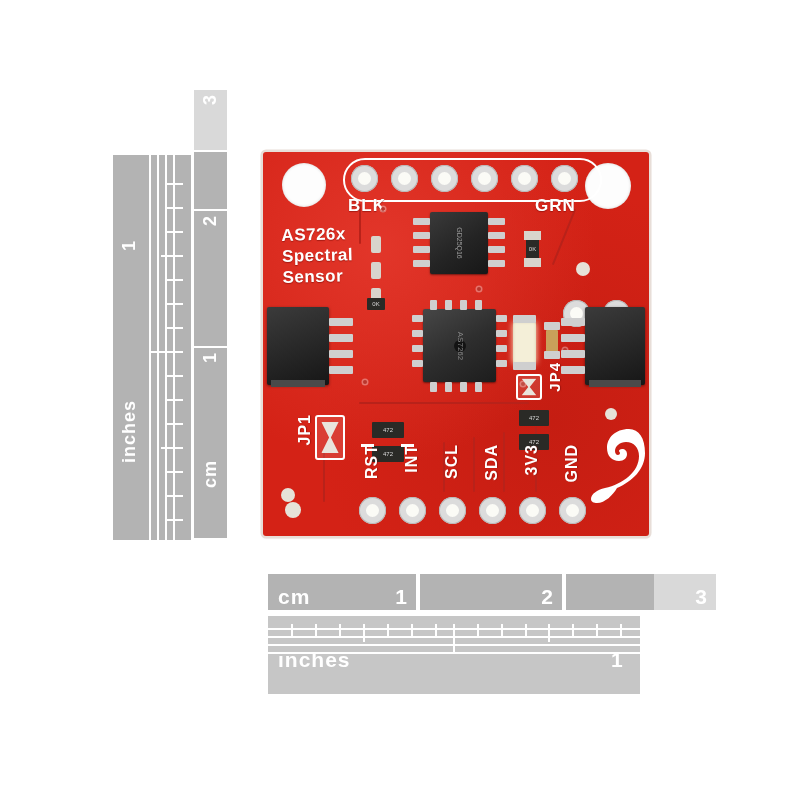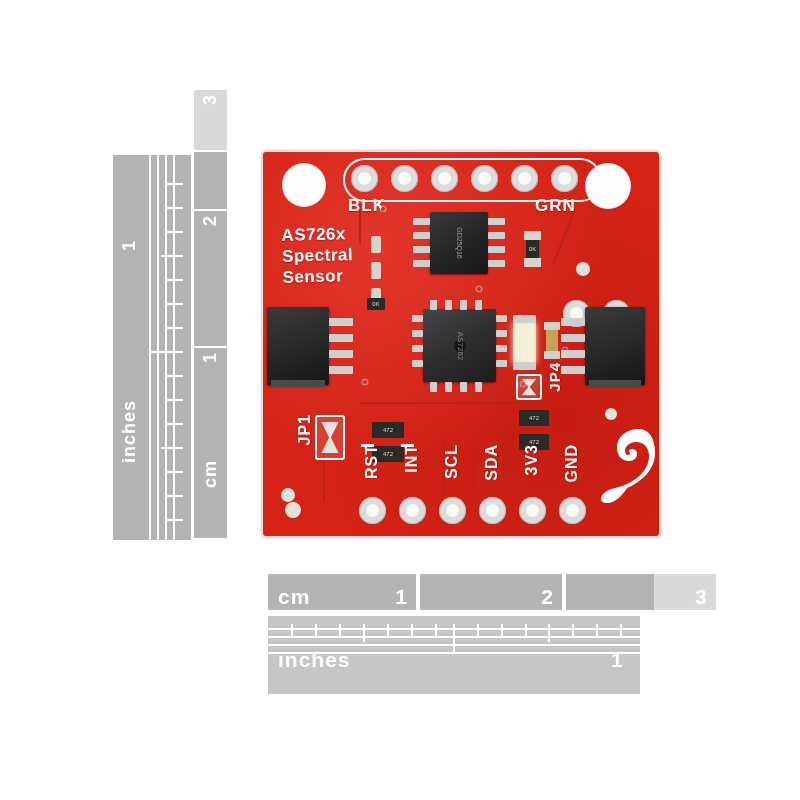--- a/index.html
+++ b/index.html
@@ -41,21 +41,21 @@
   .hline{position:absolute;height:1.5px;background:#ffffff;}
   .htick{position:absolute;width:1.5px;background:#ffffff;}
 
   
   #pcb{position:absolute;left:263px;top:152px;width:386px;height:384px;
        background:#d42216;border-radius:3px;
        box-shadow:0 0 0 2.5px #e8ded8, 0 1px 3px rgba(0,0,0,.25);
        background-image:
          radial-gradient(circle at 30% 25%, #e2362a 0%, rgba(226,54,42,0) 55%),
          radial-gradient(circle at 75% 70%, #c51d12 0%, rgba(197,29,18,0) 60%);
-       overflow:hidden;padding-left:10px;}
+       overflow:hidden;}
 
   .silk{position:absolute;color:#ffffff;font-weight:bold;
         text-shadow:0 1px 1px rgba(120,10,5,.55);}
 
   
   #board-title{left:19px;top:72px;font-size:17px;line-height:21px;letter-spacing:.5px;
                transform:rotate(-1.5deg);}
 
   
   .mount-hole{position:absolute;border-radius:50%;background:#fdfdfd;

